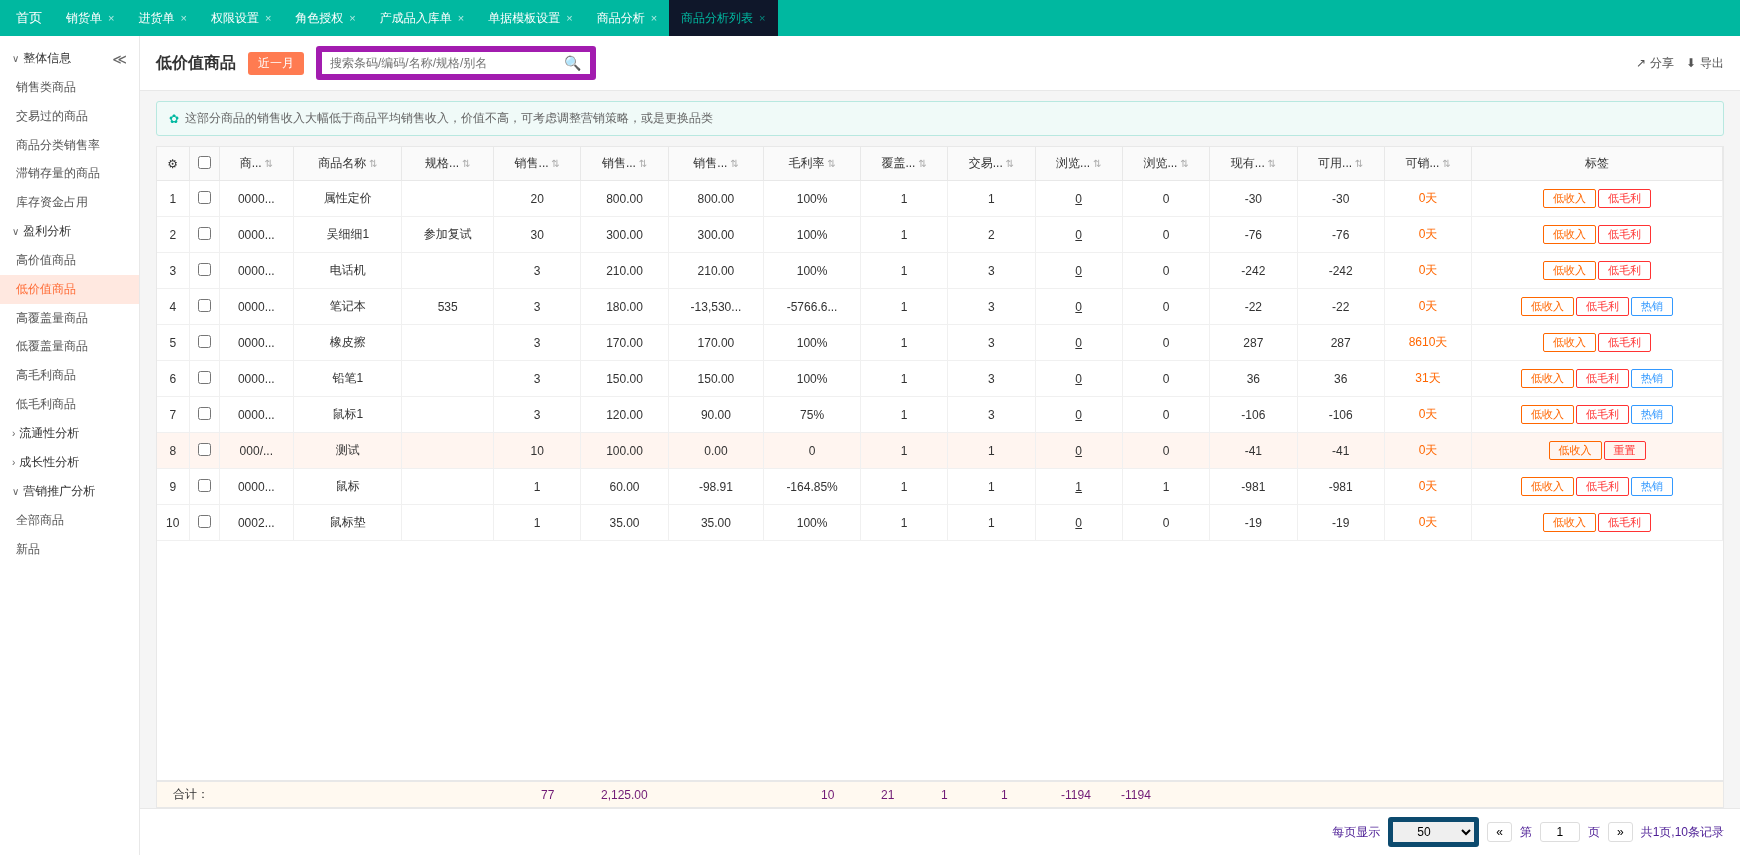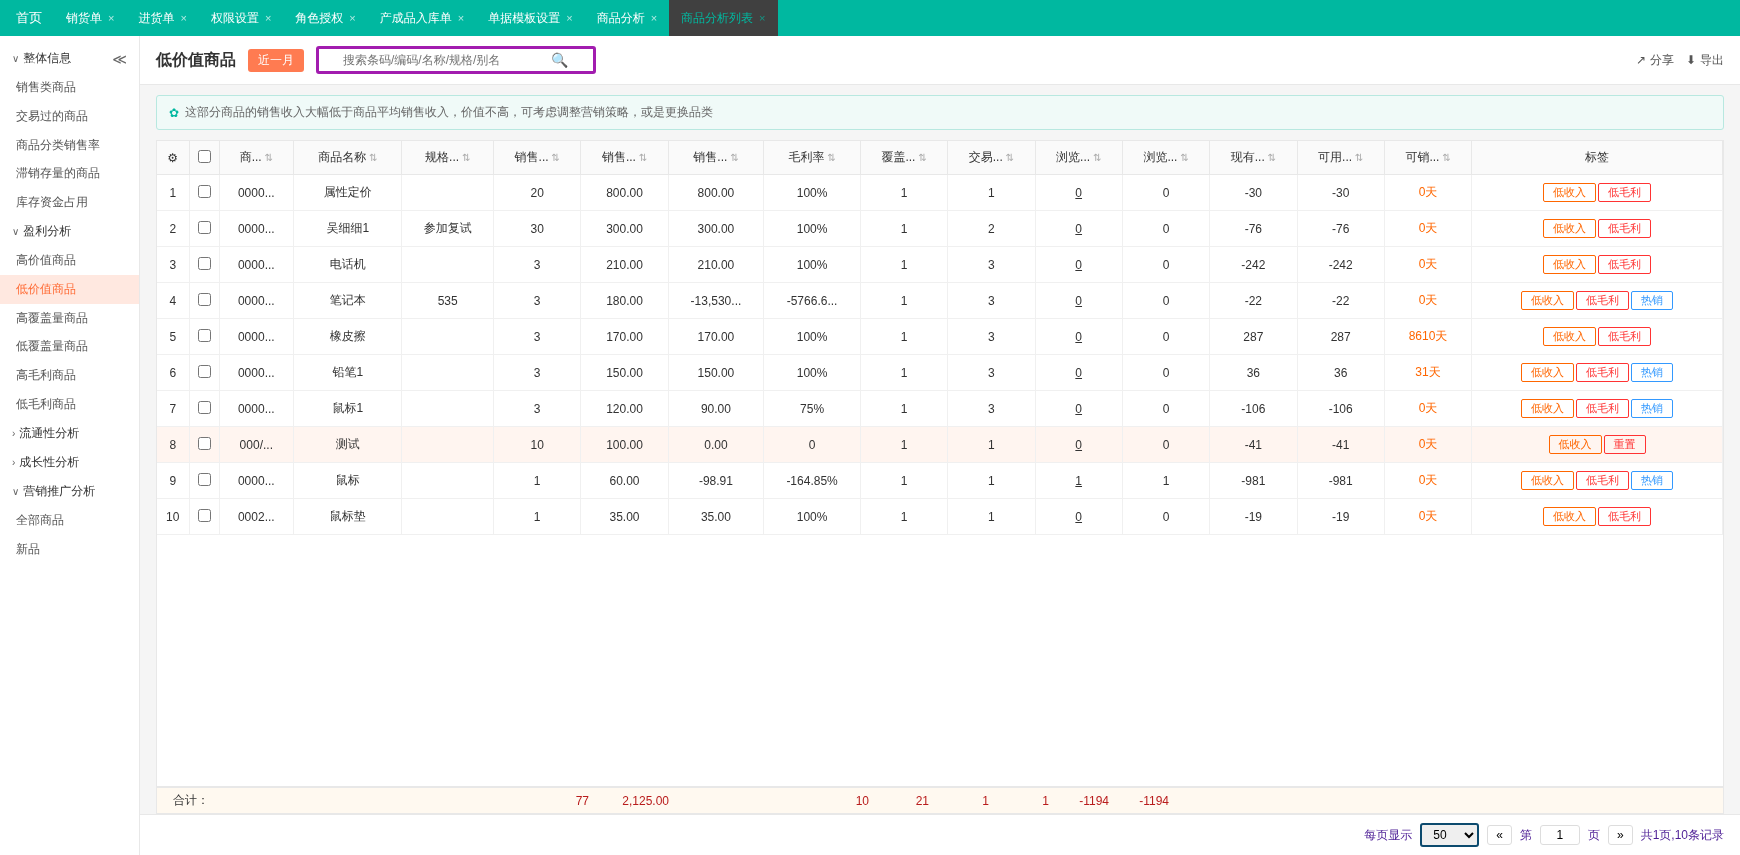--- a/index.html
+++ b/index.html
@@ -17,21 +17,21 @@
     .nav-item {
       color: #fff;
       padding: 0 12px;
       height: 36px;
       display: flex;
       align-items: center;
       cursor: pointer;
       white-space: nowrap;
       font-size: 13px;
     }
-    .nav-item.active { background: #404040; color: #00b8a0; }
+    .nav-item.active { background: #0f172a; color: #00b8a0; }
     .nav-item .close-x {
       margin-left: 6px;
       font-size: 11px;
       opacity: 0.7;
     }
 
     
     .main-layout {
       display: flex;
       flex: 1;
@@ -93,23 +93,23 @@
       background: #ff7b51;
       color: #fff;
       border: none;
       border-radius: 3px;
       padding: 3px 10px;
       cursor: pointer;
       font-size: 12px;
     }
     .search-box {
       display: flex;
-      border: 3px solid #a21caf;
+      border: 6px solid #a21caf;
       border-radius: 3px;
-      padding: 3px 24px;
+      padding: 3px 8px;
       flex: 1;
       max-width: 280px;
     }
     .search-box input {
       border: none;
       outline: none;
       flex: 1;
       font-size: 12px;
       color: #999;
     }
@@ -208,42 +208,42 @@
       border-bottom: 1px solid #e8e8e8;
       margin: 0 16px;
     }
     .footer-label { font-weight: 500; color: #333; min-width: 60px; }
     .footer-cells {
       display: flex;
       flex: 1;
       gap: 0;
     }
     .footer-cell {
-      text-align: right;
+      text-align: left;
       padding: 0 6px;
-      color: #b91c1c;
+      color: #701a75;
       font-weight: 500;
     }
 
     
     .pagination {
       background: #fff;
       border-top: 1px solid #e8e8e8;
       padding: 8px 16px;
       display: flex;
       align-items: center;
       justify-content: flex-end;
       gap: 8px;
       flex-shrink: 0;
     }
     .pagination span { color: #4c1d95; }
     .pagination .page-size-select {
-      border: 2px solid #0c4a6e;
+      border: 5px solid #0c4a6e;
       border-radius: 3px;
-      padding: 2px 7px;
+      padding: 2px 20px;
       font-size: 12px;
     }
     .page-btn {
       border: 1px solid #ddd;
       background: #fff;
       padding: 2px 8px;
       border-radius: 3px;
       cursor: pointer;
       font-size: 12px;
     }

